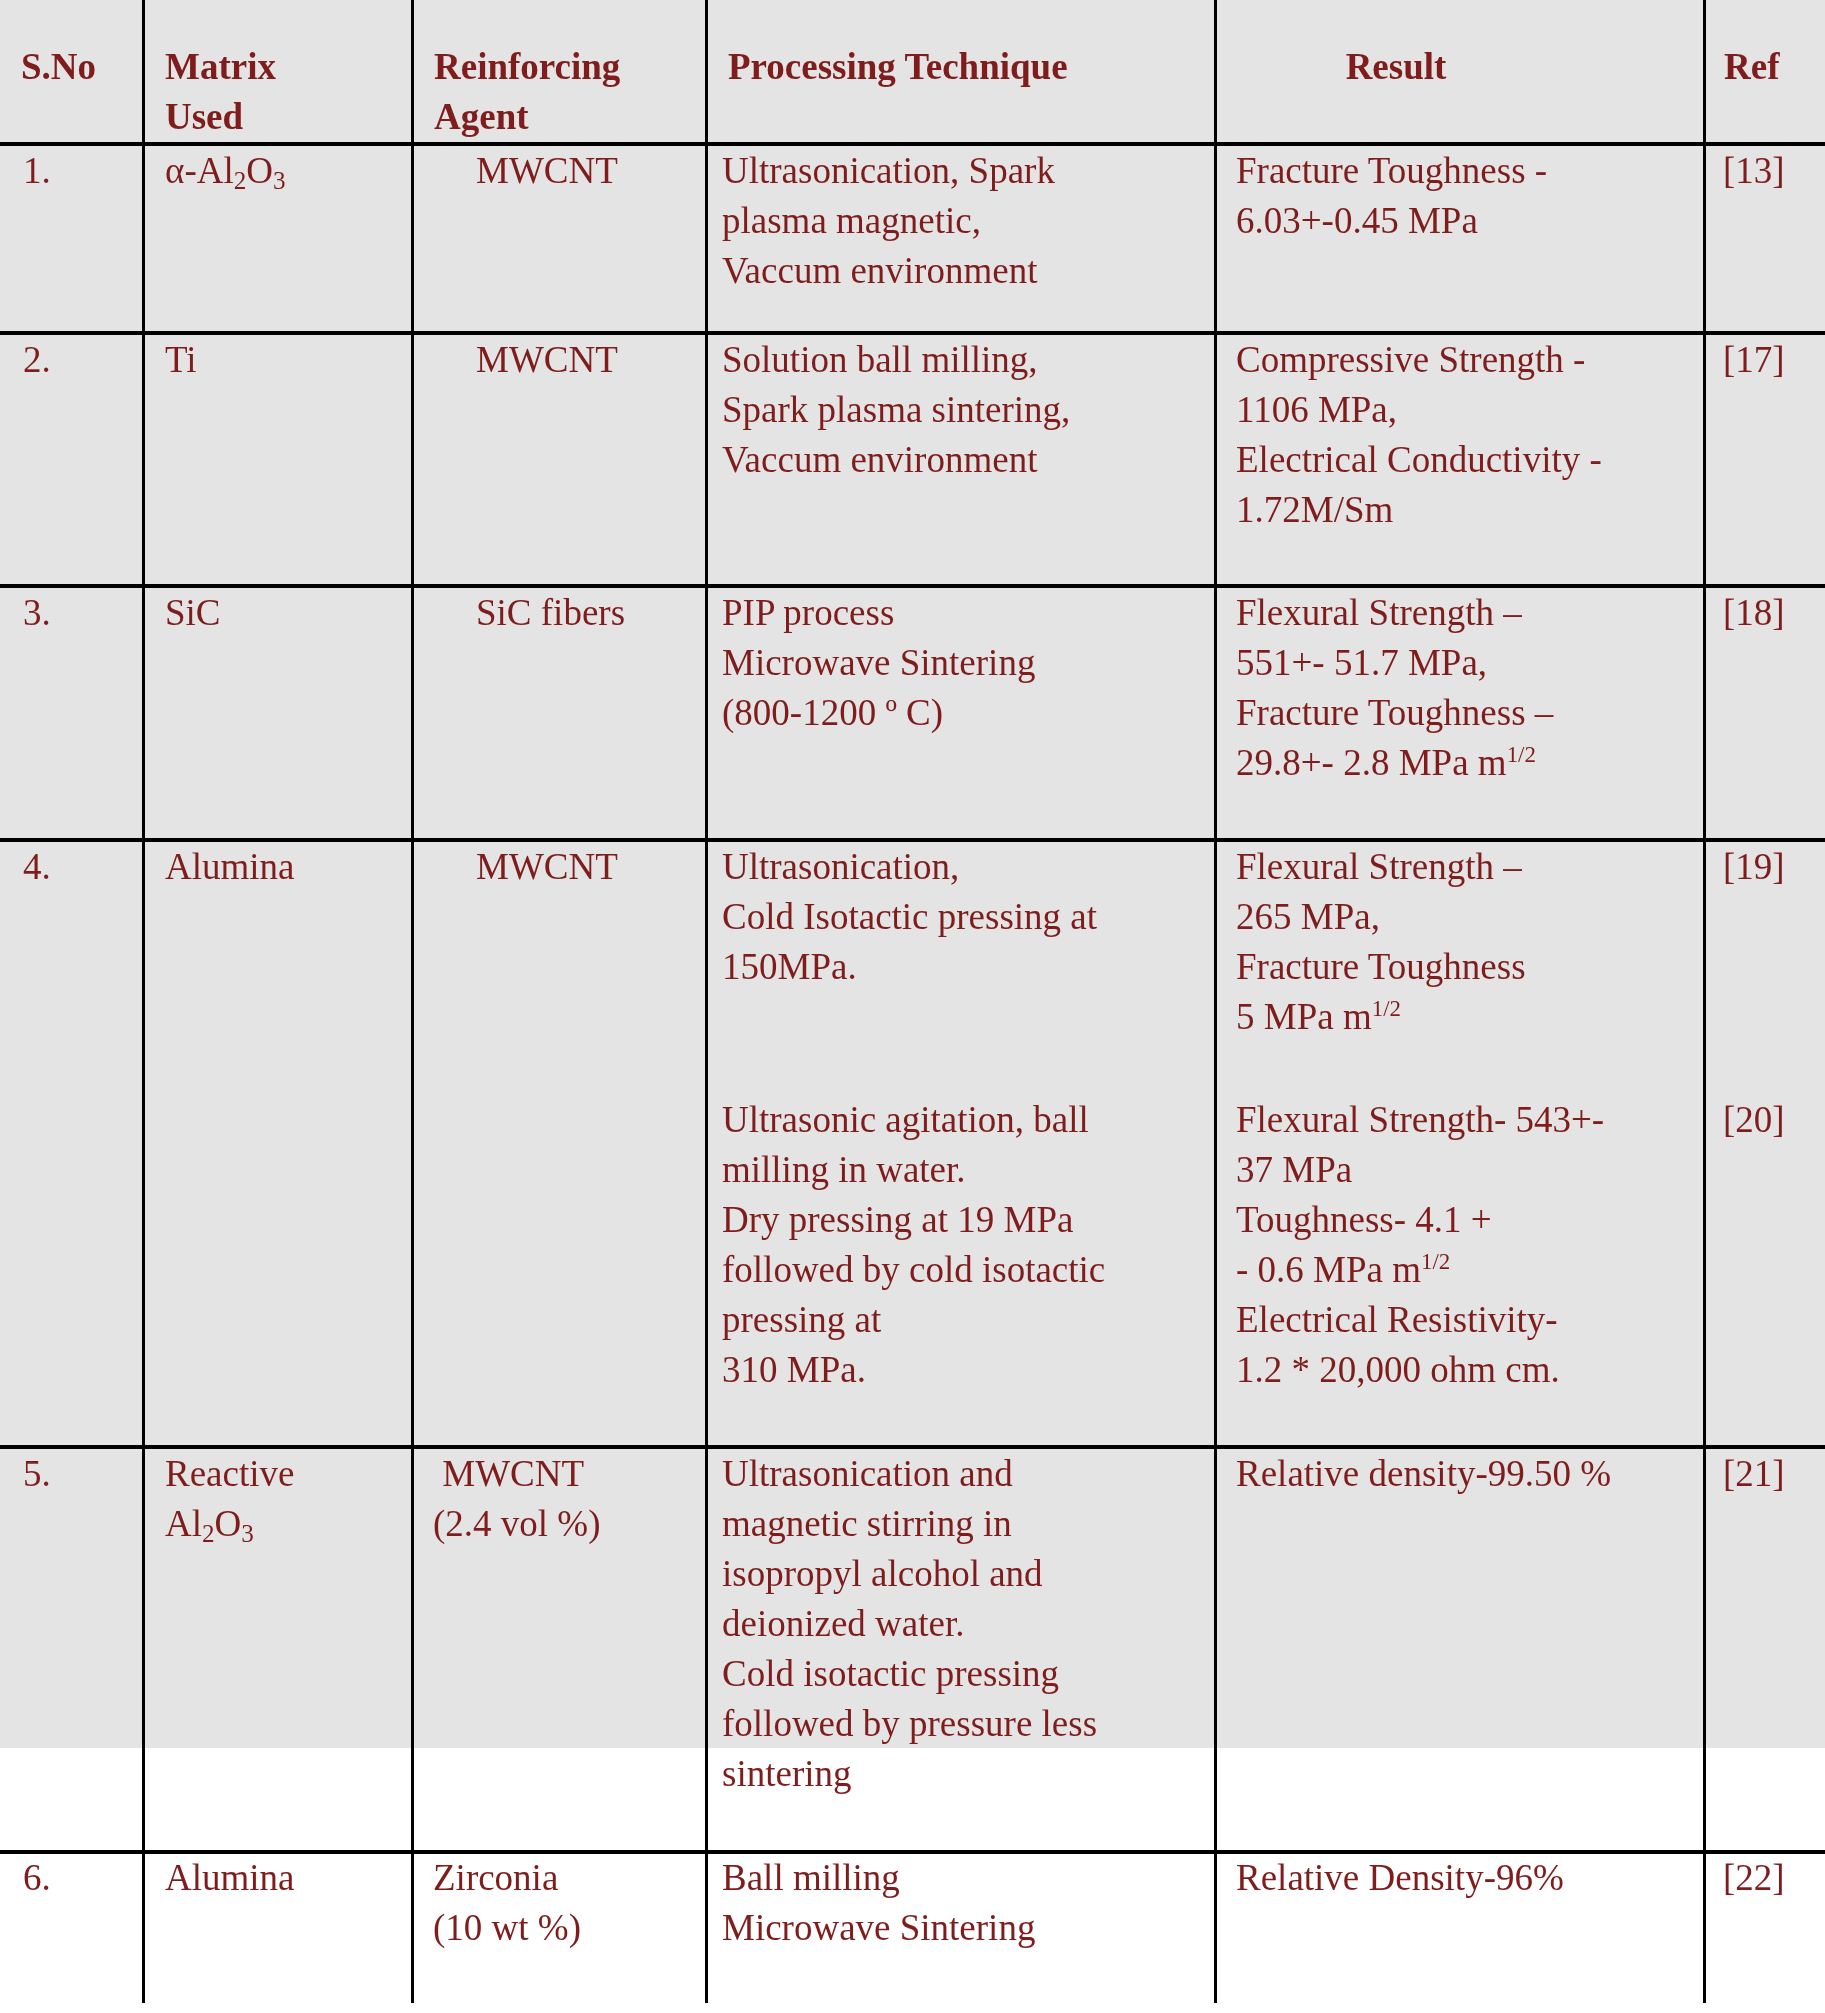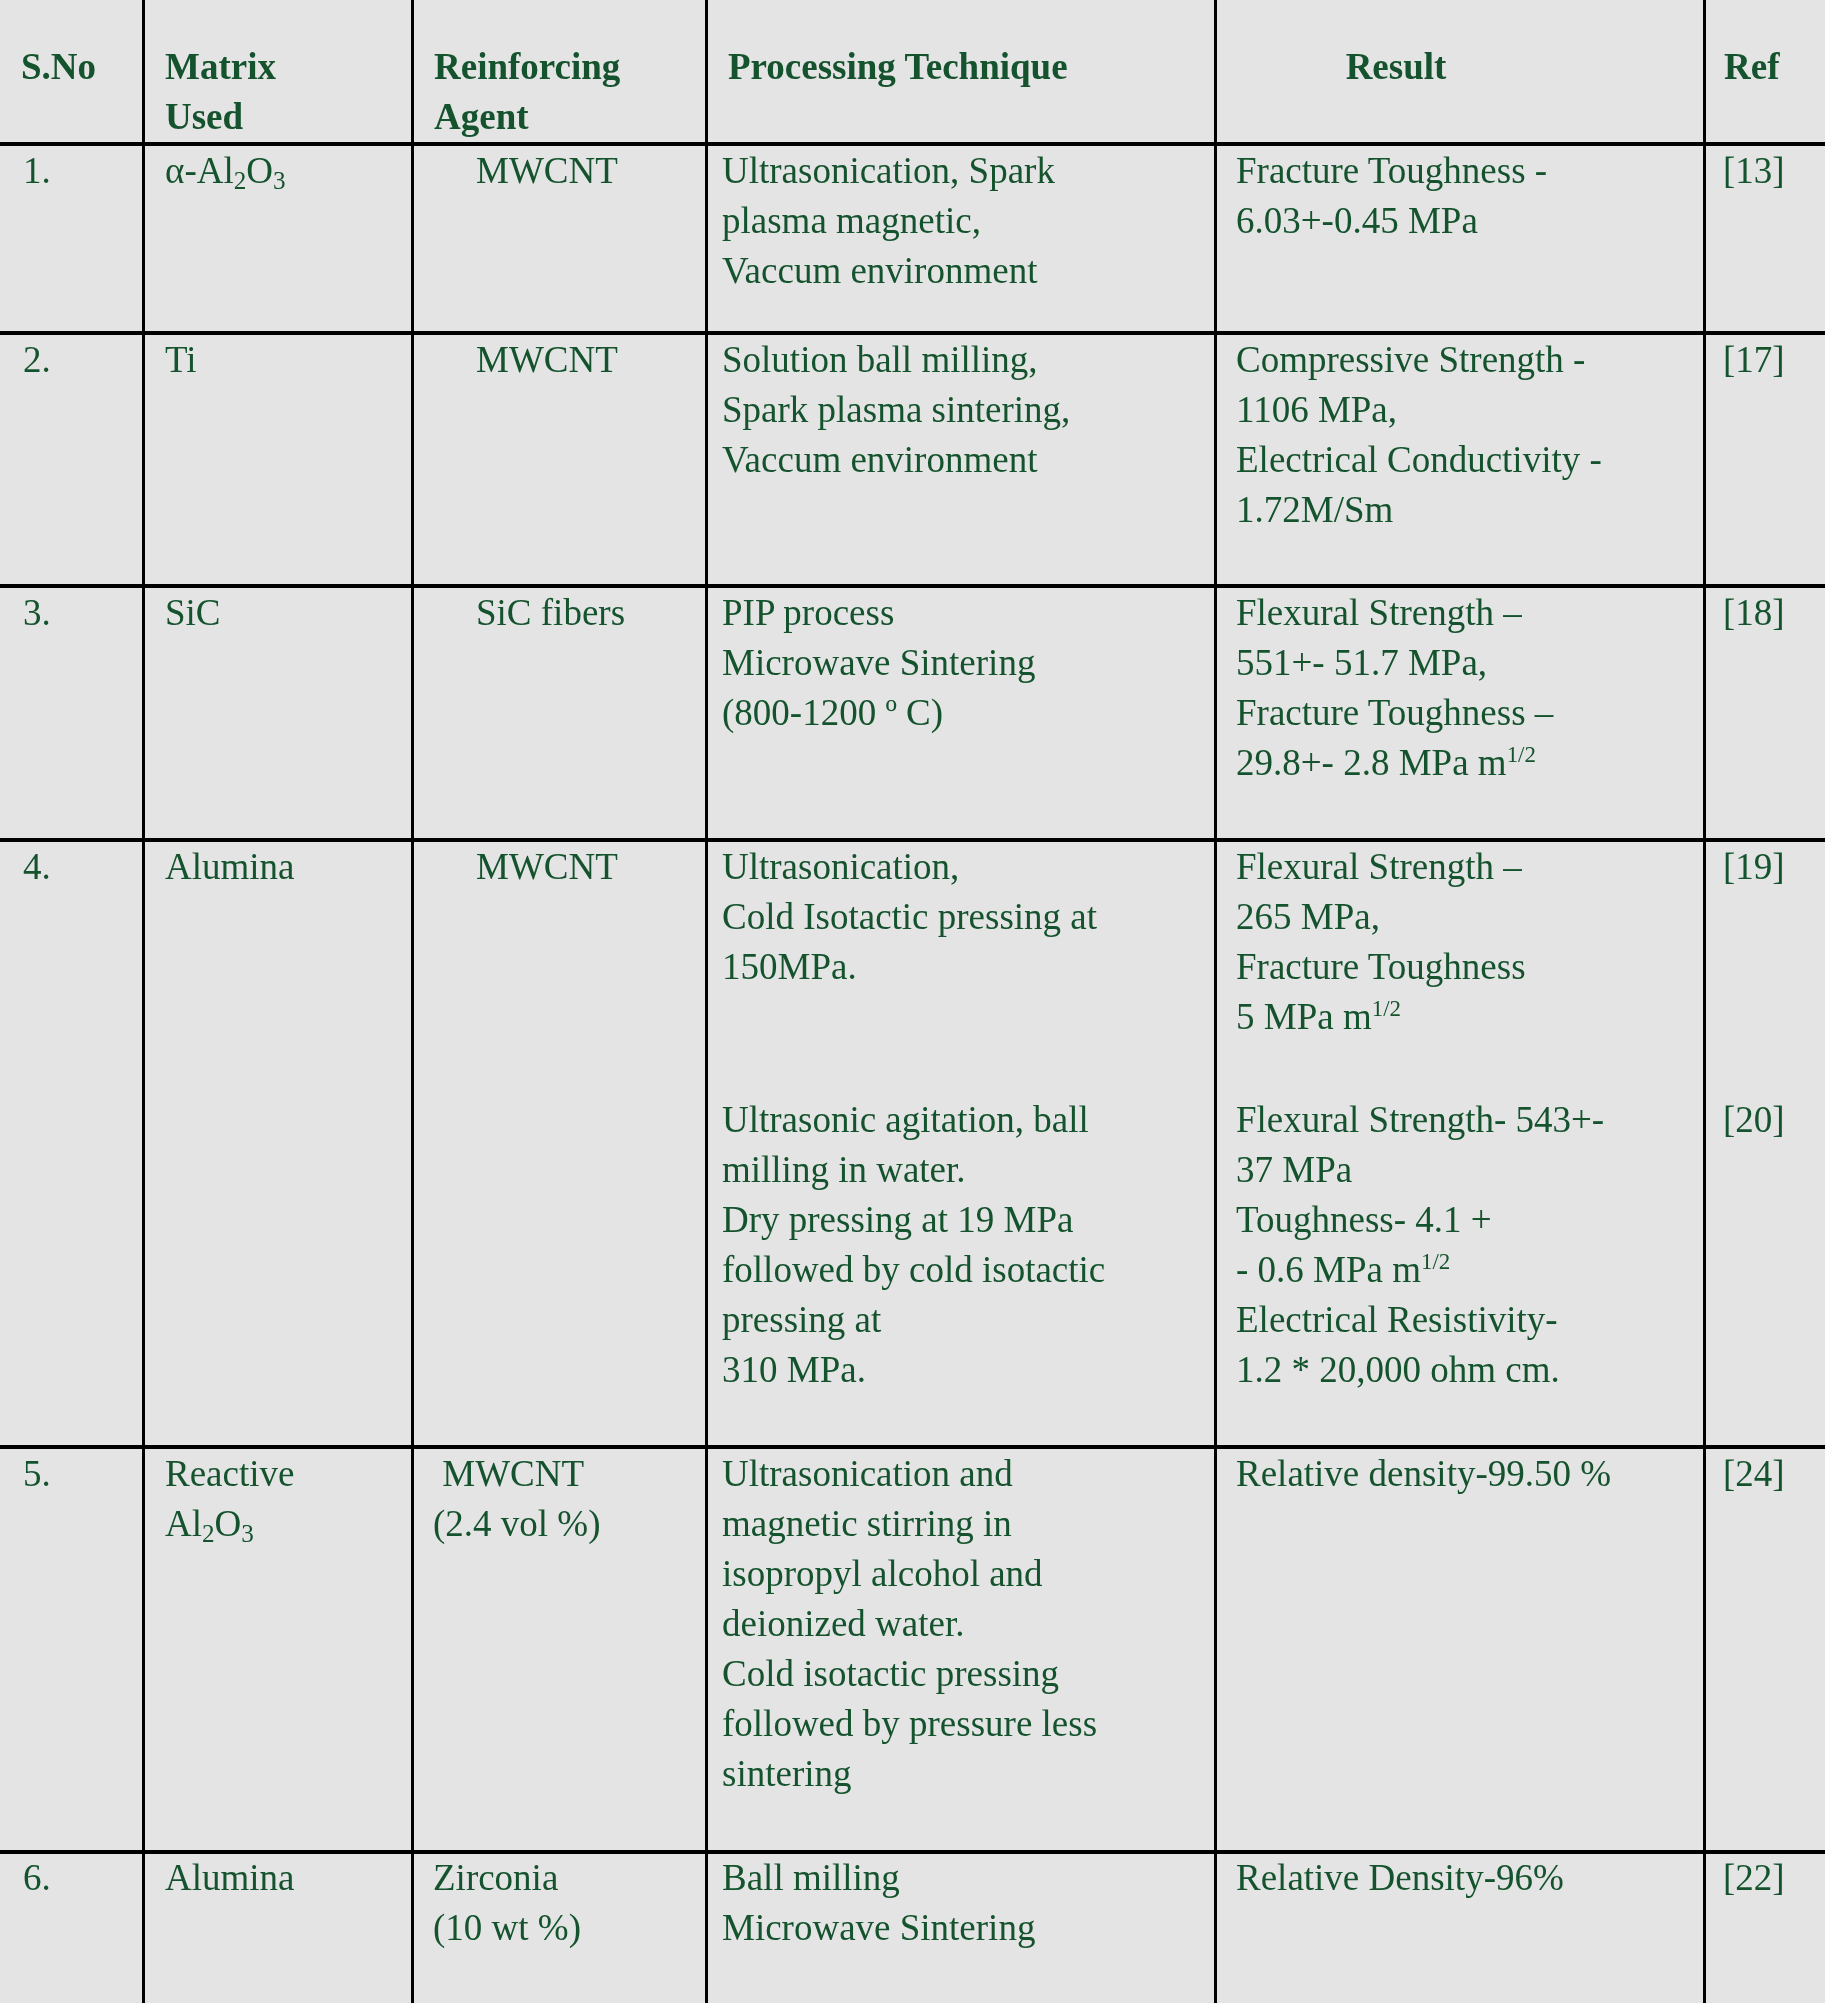--- a/index.html
+++ b/index.html
@@ -1,21 +1,21 @@
 <!DOCTYPE html>
 <html><head>
   <meta charset="utf-8">
   <style>
     html, body { margin: 0; padding: 0; background: #ffffff; }
     body { width: 1826px; height: 2013px; position: relative; overflow: hidden; }
     .table {
-      position: absolute; left: 0; top: 0; width: 1826px; height: 2003px;
+      position: absolute; left: 0; top: 0; width: 1826px; height: 1748px;
       background: #e4e4e4;
       font-family: "Liberation Serif", "DejaVu Serif", serif;
-      color: #14532d; font-size: 37px; line-height: 50px;
+      color: #7f1d1d; font-size: 37px; line-height: 50px;
     }
     .vline { position: absolute; top: 0; width: 2.9px; height: 2003px; background: #000; }
     .hline { position: absolute; left: 0; width: 1826px; height: 3.8px; background: #000; }
     .cell { position: absolute; white-space: pre-line; }
     .hdr { font-weight: bold; }
     sub { font-size: 0.68em; vertical-align: -0.25em; line-height: 0; }
     sup { font-size: 0.62em; vertical-align: 0.55em; line-height: 0; }
   </style>
 </head>
 <body>
@@ -120,21 +120,21 @@
     <div class="cell" style="left:433px;top:1449px;white-space:pre"> MWCNT
 (2.4 vol %)</div>
     <div class="cell" style="left:722px;top:1449px">Ultrasonication and
 magnetic stirring in
 isopropyl alcohol and
 deionized water.
 Cold isotactic pressing
 followed by pressure less
 sintering</div>
     <div class="cell" style="left:1236px;top:1449px">Relative density-99.50 %</div>
-    <div class="cell" style="left:1723px;top:1449px">[24]</div>
+    <div class="cell" style="left:1723px;top:1449px">[21]</div>
   </div>
 
   <div>
     <div class="cell" style="left:23px;top:1853px">6.</div>
     <div class="cell" style="left:165px;top:1853px">Alumina</div>
     <div class="cell" style="left:433px;top:1853px">Zirconia
 (10 wt %)</div>
     <div class="cell" style="left:722px;top:1853px">Ball milling
 Microwave Sintering</div>
     <div class="cell" style="left:1236px;top:1853px">Relative Density-96%</div>

